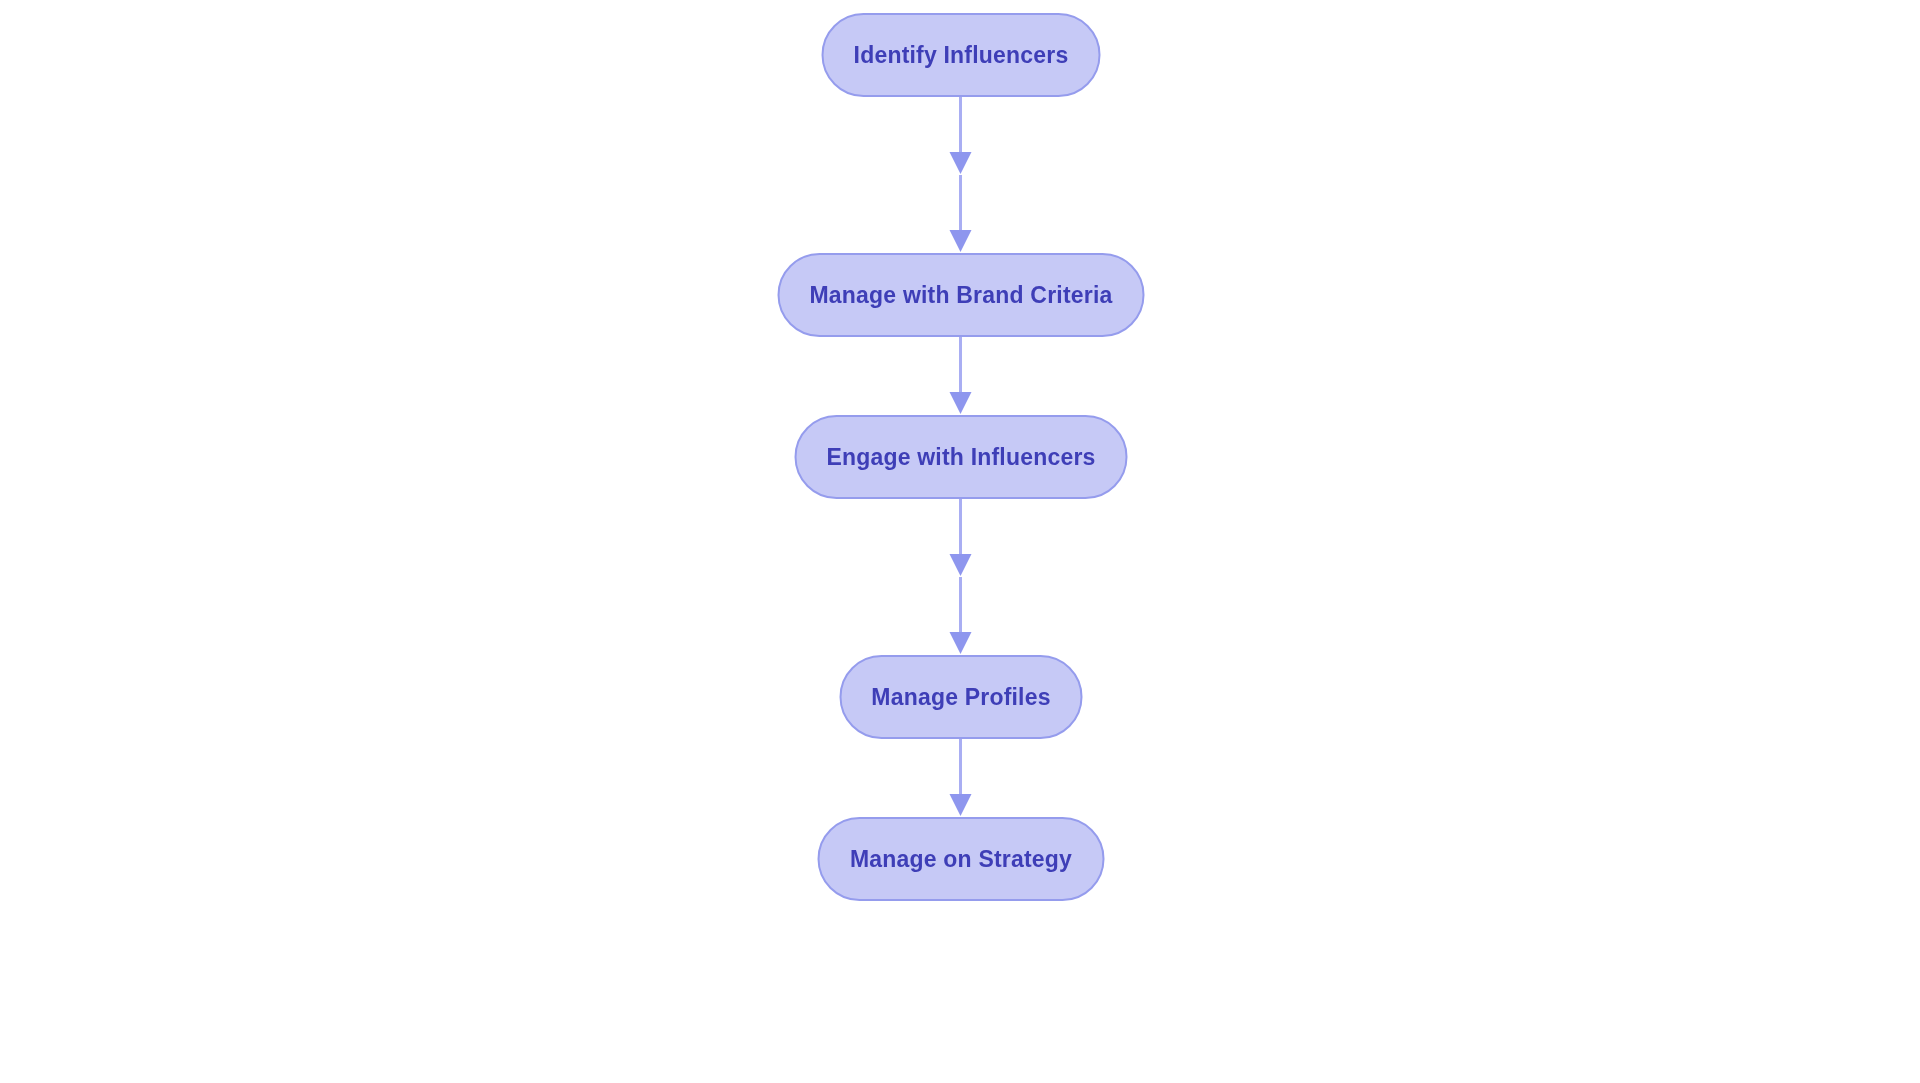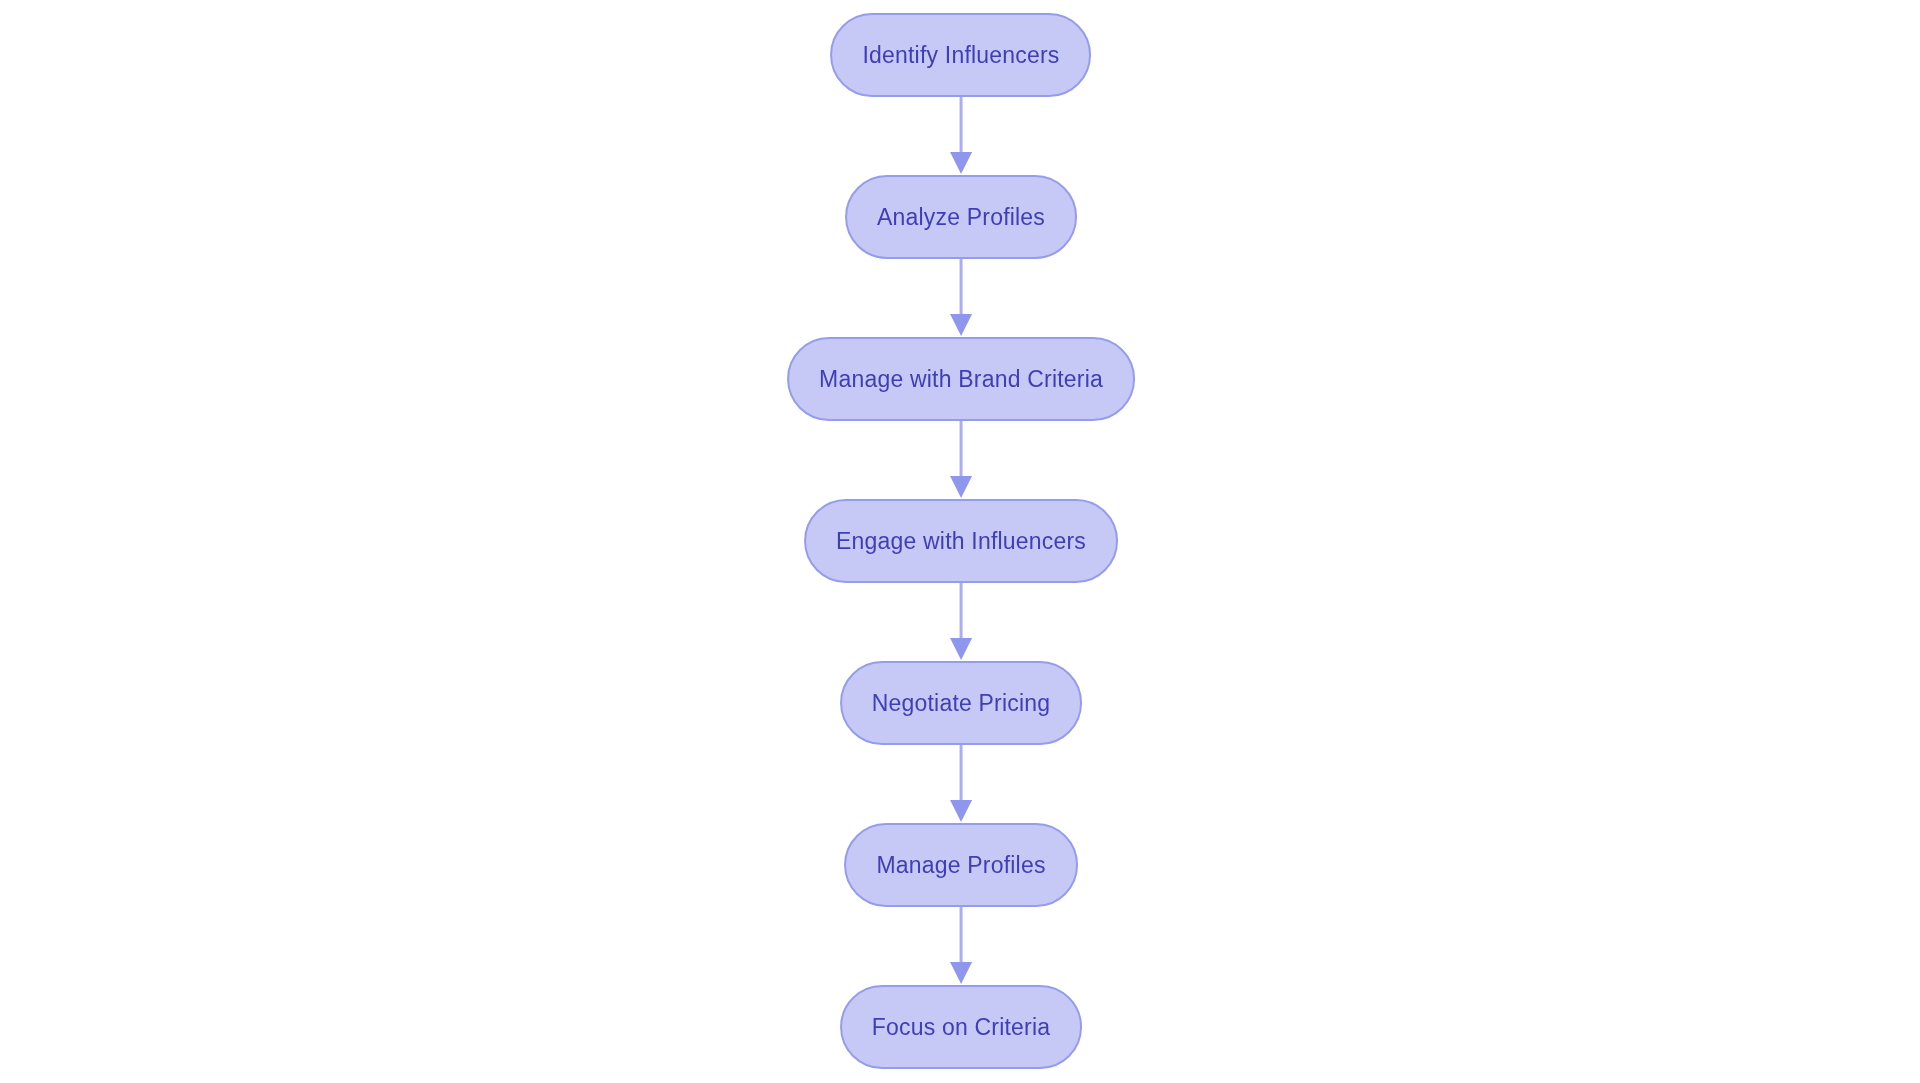--- a/index.html
+++ b/index.html
@@ -16,20 +16,21 @@
     height: 1083px;
     background: var(--background);
     overflow: hidden;
     font-family: "Liberation Sans", sans-serif;
   }
   .canvas {
     position: relative;
     width: 1920px;
     height: 1083px;
     background: var(--background);
+    font-weight: bold;
   }
   .flow {
     position: absolute;
     left: 961px;
     top: 13px;
     transform: translateX(-50%);
     display: flex;
     flex-direction: column;
     align-items: center;
   }
@@ -68,23 +69,20 @@
 
     <div class="node">
       <span>Identify Influencers</span>
     </div>
 
     <svg class="connector" width="32" height="78" viewBox="0 0 32 78">
       <line class="arrow-line" x1="16" y1="0" x2="16" y2="57"></line>
       <polygon class="arrow-head" points="5,55 27,55 16,77"></polygon>
     </svg>
 
-    <div class="node">
-      <span>Analyze Profiles</span>
-    </div>
 
     <svg class="connector" width="32" height="78" viewBox="0 0 32 78">
       <line class="arrow-line" x1="16" y1="0" x2="16" y2="57"></line>
       <polygon class="arrow-head" points="5,55 27,55 16,77"></polygon>
     </svg>
 
     <div class="node">
       <span>Manage with Brand Criteria</span>
     </div>
 
@@ -95,36 +93,33 @@
 
     <div class="node">
       <span>Engage with Influencers</span>
     </div>
 
     <svg class="connector" width="32" height="78" viewBox="0 0 32 78">
       <line class="arrow-line" x1="16" y1="0" x2="16" y2="57"></line>
       <polygon class="arrow-head" points="5,55 27,55 16,77"></polygon>
     </svg>
 
-    <div class="node">
-      <span>Negotiate Pricing</span>
-    </div>
 
     <svg class="connector" width="32" height="78" viewBox="0 0 32 78">
       <line class="arrow-line" x1="16" y1="0" x2="16" y2="57"></line>
       <polygon class="arrow-head" points="5,55 27,55 16,77"></polygon>
     </svg>
 
     <div class="node">
       <span>Manage Profiles</span>
     </div>
 
     <svg class="connector" width="32" height="78" viewBox="0 0 32 78">
       <line class="arrow-line" x1="16" y1="0" x2="16" y2="57"></line>
       <polygon class="arrow-head" points="5,55 27,55 16,77"></polygon>
     </svg>
 
     <div class="node">
-      <span>Focus on Criteria</span>
+      <span>Manage on Strategy</span>
     </div>
 
   </div>
 </div>
 
 </body></html>

